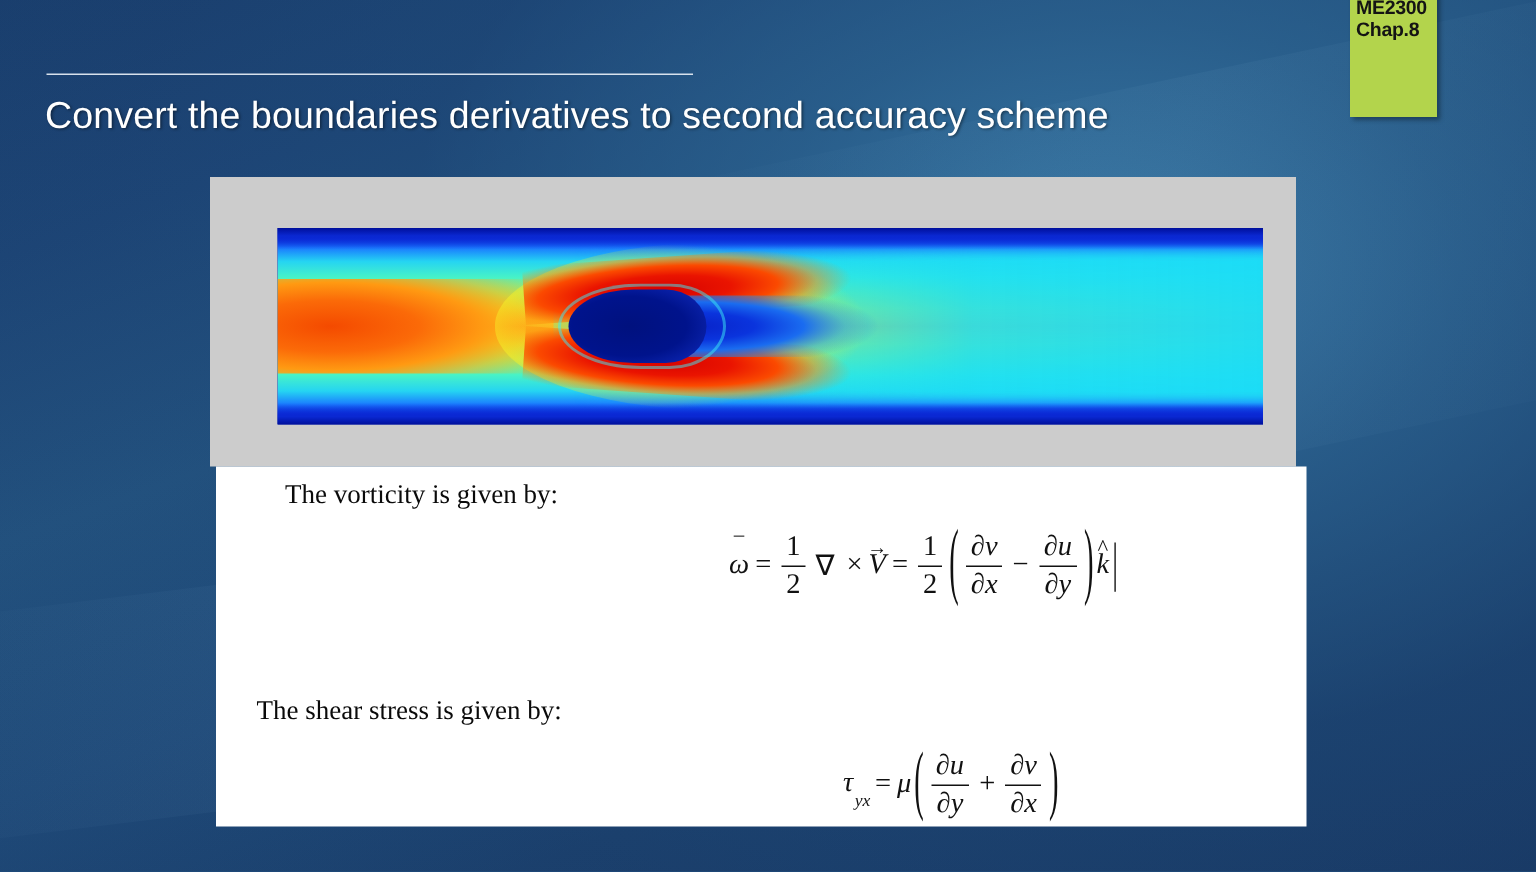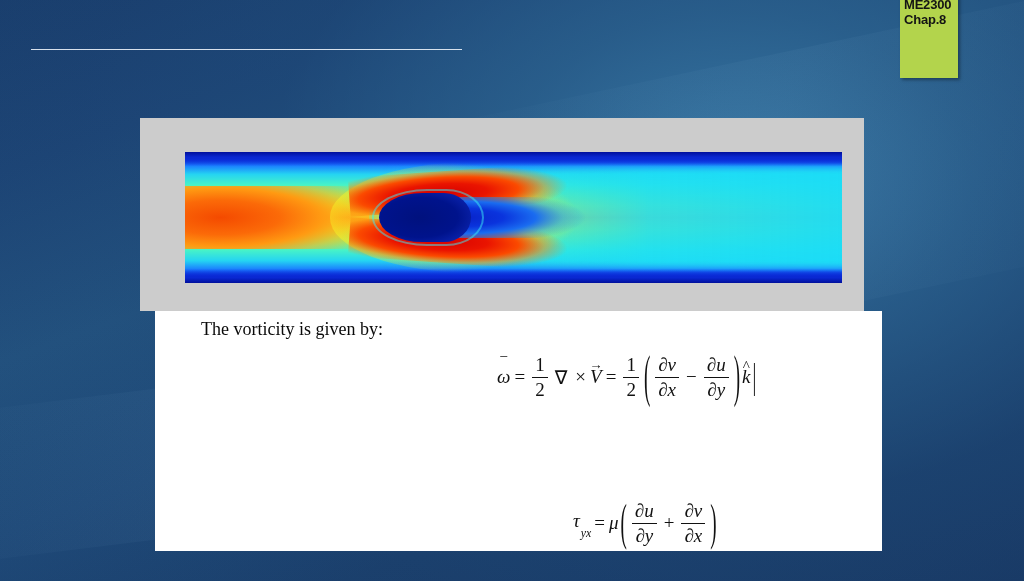--- a/index.html
+++ b/index.html
@@ -249,21 +249,21 @@
   #cfd-walls {
     background:
       linear-gradient(to bottom,
         #000f9b 0%, #0a28d2 4%, rgba(20,70,220,0.0) 11%,
         rgba(20,70,220,0.0) 89%, #0a28d2 96%, #000f9b 100%);
   }
 
   
   #text-panel {
     position: absolute;
-    left: 155px; top: 311px;
+    left: 144px; top: 311px;
     width: 727px; height: 240px;
     background: #ffffff;
   }
 
   .caption {
     position: absolute;
     font-family: "Liberation Serif", serif;
     font-size: 18px;
     color: #0a0a0a;
     white-space: nowrap;
@@ -336,20 +336,21 @@
 </head>
 <body>
 
 <div id="slide">
 
   <div id="sheen-a"></div>
   <div id="sheen-b"></div>
 
   <div id="title-underline"></div>
 
+  <div id="subtitle">Convert the boundaries derivatives to second accuracy scheme</div>
 
   <div id="course-badge">
     <div>ME2300</div>
     <div>Chap.8</div>
   </div>
 
   <div id="figure-panel">
     <div id="cfd-plot">
       <div class="cfd-layer" id="cfd-base"></div>
       <div class="cfd-layer" id="cfd-downstream"></div>
@@ -396,20 +397,21 @@
       <span class="frac">
         <span class="num" style="font-style:italic">∂u</span>
         <span class="bar"></span>
         <span class="den">∂y</span>
       </span>
       <span class="paren">)</span>
       <span class="eq-var acc acc-hat"><span>k</span><span class="mark">^</span></span>
       <span class="vbar">|</span>
     </div>
 
+    <div class="caption" id="caption-shear">The shear stress is given by:</div>
 
     <div class="equation" id="equation-shear">
       <span class="eq-var"><span>τ</span><span class="eq-sub">yx</span></span>
       <span class="eq-op">=</span>
       <span class="eq-var">μ</span>
       <span class="paren paren-sm">(</span>
       <span class="frac">
         <span class="num" style="font-style:italic">∂u</span>
         <span class="bar"></span>
         <span class="den">∂y</span>

